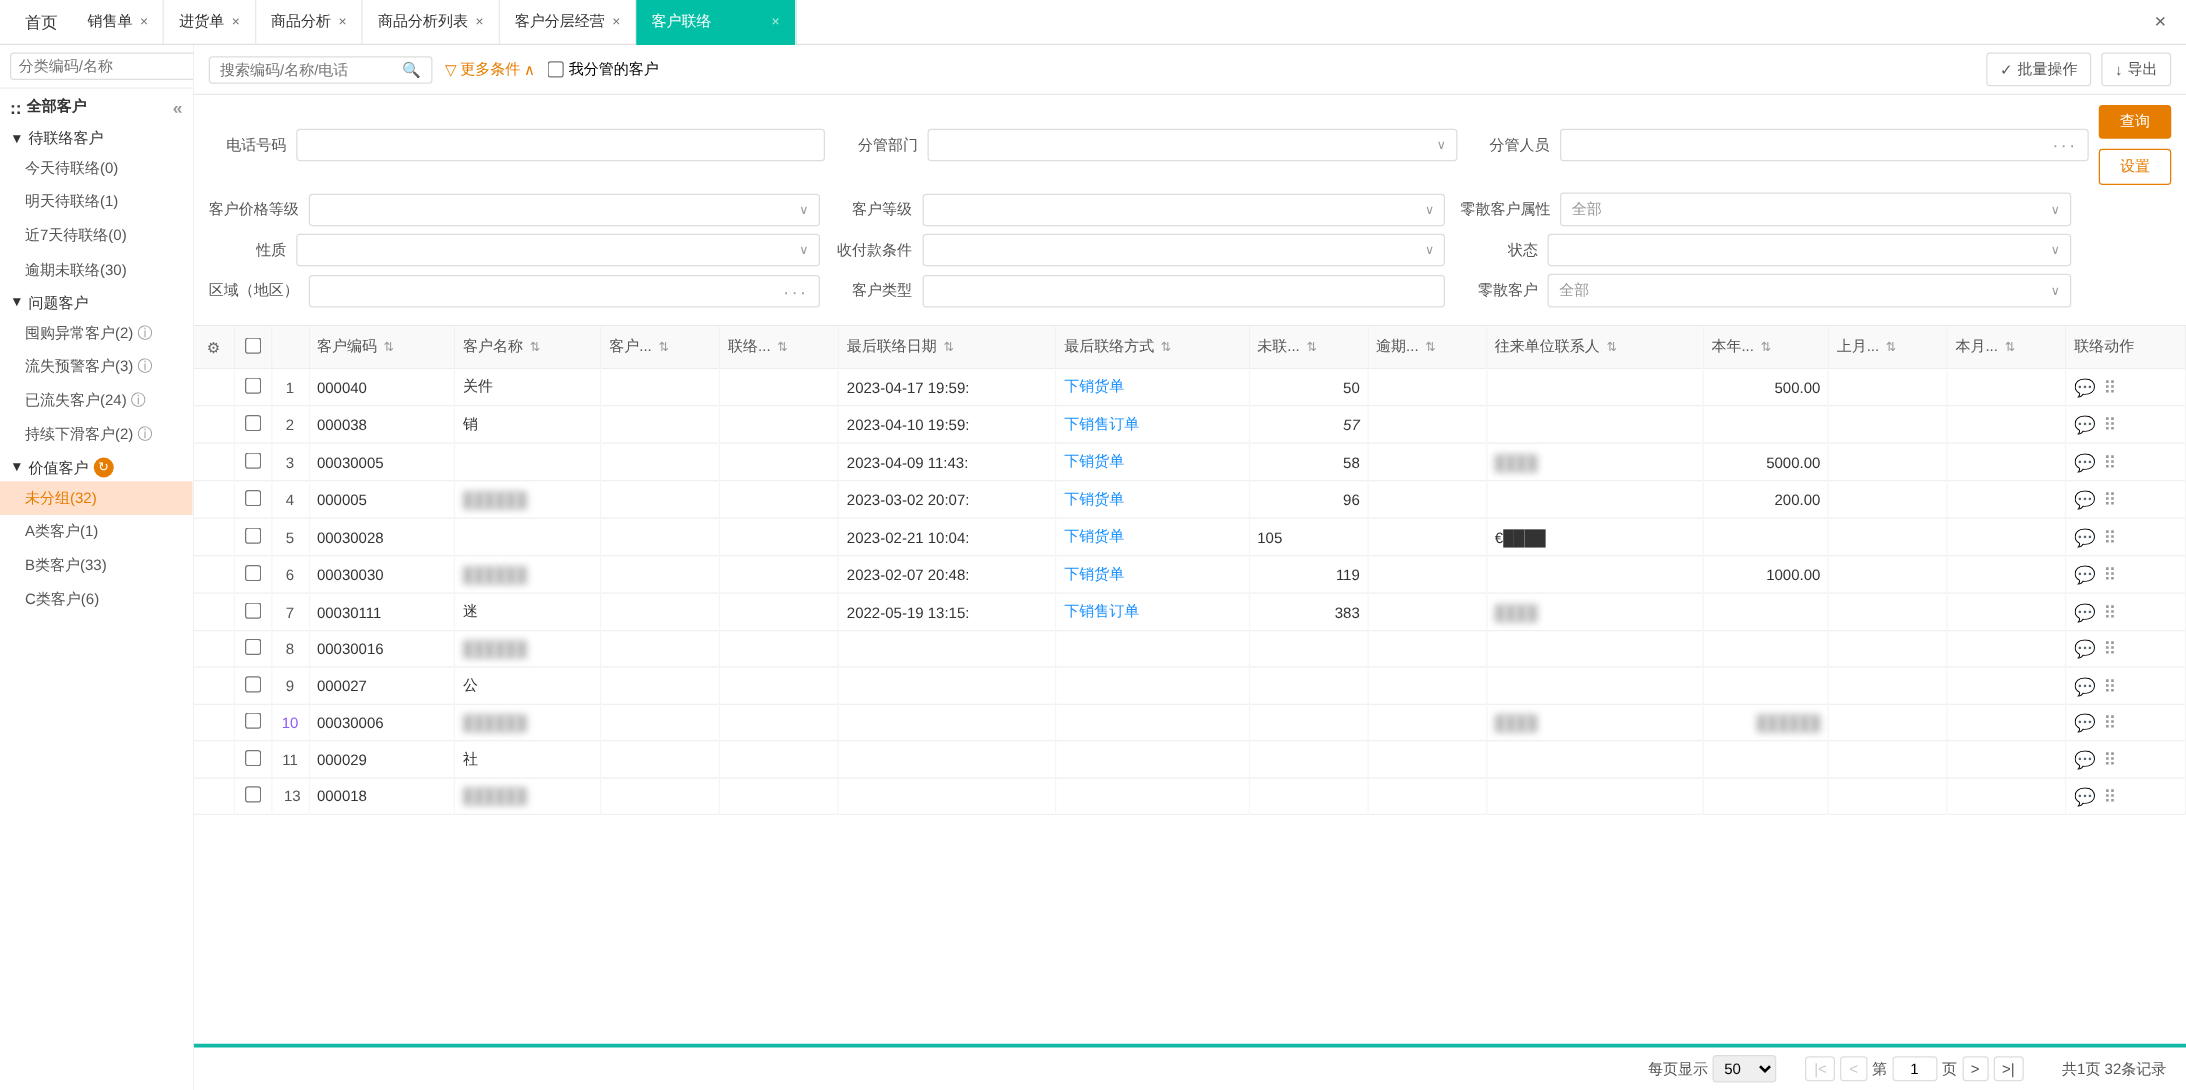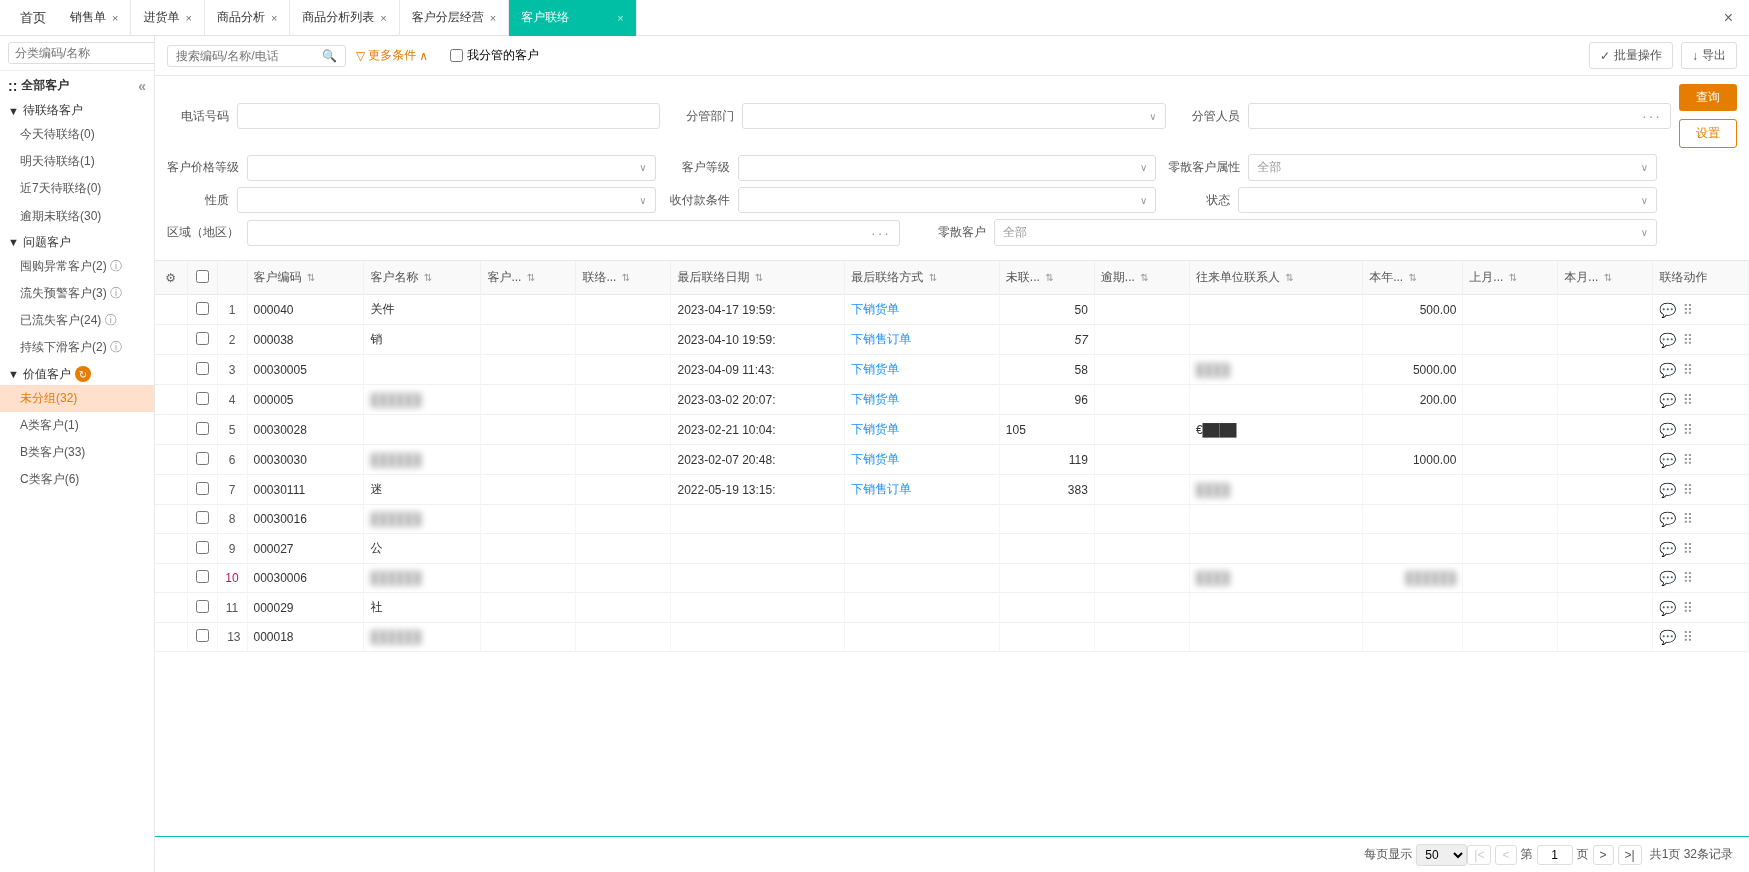--- a/index.html
+++ b/index.html
@@ -65,21 +65,21 @@
       border-bottom: 1px solid #e8e8e8; gap: 10px;
     }
     .filter-search {
       display: flex; align-items: center; border: 1px solid #ddd; border-radius: 3px;
       padding: 3px 8px; gap: 6px; background: #fff;
     }
     .filter-search input { border: none; outline: none; font-size: 12px; width: 140px; color: #999; }
     .filter-search-icon { color: #999; }
     .filter-more { color: #e67c00; display: flex; align-items: center; gap: 3px; cursor: pointer; }
     .filter-funnel { color: #e67c00; }
-    .filter-checkbox { display: flex; align-items: center; gap: 4px; cursor: pointer; margin-left: 12px; }
+    .filter-checkbox { display: flex; align-items: center; gap: 4px; cursor: pointer; }
     .filter-checkbox input { cursor: pointer; }
     .filter-actions { margin-left: auto; display: flex; gap: 8px; }
     .btn-batch { border: 1px solid #ddd; background: #fff; padding: 4px 10px; border-radius: 3px; cursor: pointer; color: #555; display: flex; align-items: center; gap: 4px; }
     .btn-export { border: 1px solid #ddd; background: #fff; padding: 4px 10px; border-radius: 3px; cursor: pointer; color: #555; display: flex; align-items: center; gap: 4px; }
 
     
     .adv-filter {
       background: #fff; border-bottom: 1px solid #e8e8e8; padding: 8px 12px;
     }
     .adv-filter-row { display: flex; align-items: center; margin-bottom: 6px; gap: 0; }
@@ -120,21 +120,21 @@
     tbody td { padding: 6px 6px; color: #333; border-right: 1px solid #f5f5f5; vertical-align: middle; }
 
     .td-actions { display: flex; align-items: center; gap: 6px; }
     .action-icon { color: #999; cursor: pointer; font-size: 14px; }
 
     .settings-icon { color: #666; cursor: pointer; }
 
     
     .table-footer {
       display: flex; align-items: center; justify-content: flex-end; padding: 6px 16px;
-      background: #fff; border-top: 1px solid #14b8a6; gap: 0; min-height: 36px;
+      background: #fff; border-top: 3px solid #14b8a6; gap: 23px; min-height: 36px;
     }
     .footer-pagesize { display: flex; align-items: center; gap: 4px; color: #555; }
     .footer-pagesize select { border: 1px solid #ddd; border-radius: 3px; padding: 2px 4px; }
     .footer-nav { display: flex; align-items: center; gap: 4px; color: #555; }
     .footer-nav button {
       border: 1px solid #ddd; background: #fff; padding: 2px 6px; border-radius: 3px;
       cursor: pointer; color: #555;
     }
     .footer-nav button:disabled { color: #ccc; cursor: default; }
     .footer-info { color: #555; margin-left: 8px; }
@@ -337,20 +337,24 @@
 
       <div class="adv-filter-row">
         <div class="adv-field">
           <span class="adv-field-label">区域（地区）</span>
           <div class="adv-field-input">
             <span></span>
             <span class="dots">···</span>
           </div>
         </div>
         <div class="adv-field-sep"></div>
+        <div class="adv-field">
+          <span class="adv-field-label">客户类型</span>
+          <input class="adv-field-input" style="display: inline-block; width: calc(100% - 66px);" type="text">
+        </div>
         <div class="adv-field-sep"></div>
         <div class="adv-field">
           <span class="adv-field-label">零散客户</span>
           <div class="adv-field-input">
             <span>全部</span>
             <span class="arrow">∨</span>
           </div>
         </div>
         <div style="width:80px;"></div>
       </div>
@@ -640,21 +644,21 @@
     <td>
       <div class="td-actions">
         <span class="action-icon" title="联络">💬</span>
         <span class="action-icon" title="更多">⠿</span>
       </div>
     </td>
   </tr>
             <tr>
     <td></td>
     <td style="text-align:center;"><input type="checkbox" style=""></td>
-    <td style="text-align:center;color:#be185d;margin-top:41px;">10</td>
+    <td style="text-align:center;color:#8b5cf6;margin-top:41px;">10</td>
     <td>00030006</td>
     <td style="color:transparent;text-shadow:0 0 6px #bbb;user-select:none;">
       ██████
     </td>
     <td></td>
     <td></td>
     <td></td>
     <td style=""></td>
     <td style="text-align:right;"></td>
     <td></td>

